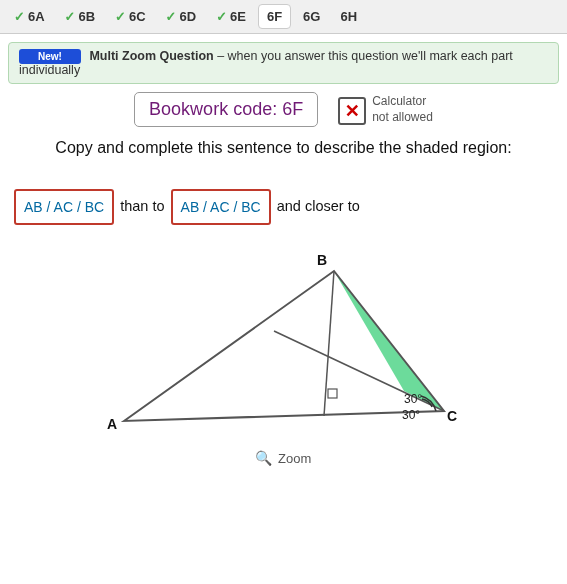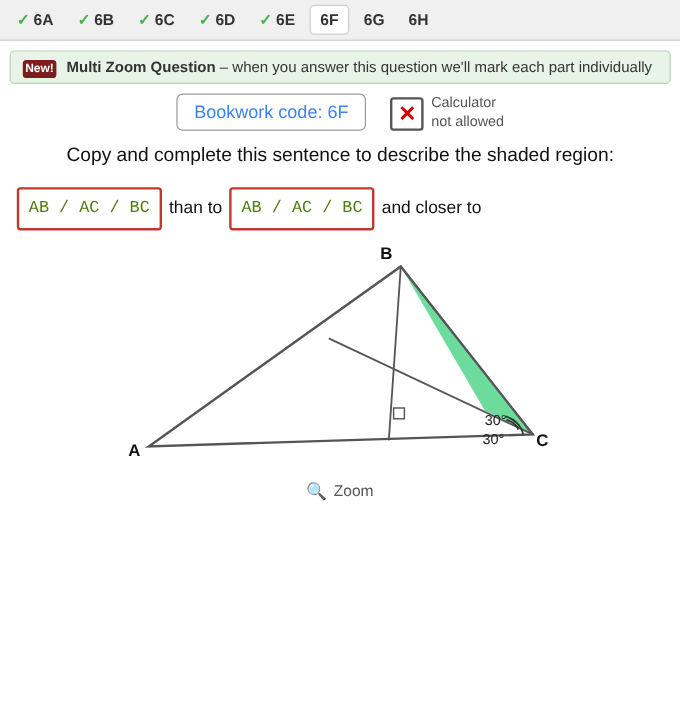--- a/index.html
+++ b/index.html
@@ -45,45 +45,45 @@
     .multi-part-banner {
       background: #e8f4e8;
       border: 1px solid #b2d8b2;
       border-radius: 4px;
       margin: 8px 8px 4px 8px;
       padding: 6px 10px;
       font-size: 12.5px;
       color: #333;
     }
     .new-badge {
-      background: #7f1d1d;
+      background: #1d4ed8;
       color: white;
       font-size: 10px;
       font-weight: bold;
-      padding: 2px 2px;
+      padding: 2px 19px;
       border-radius: 3px;
       margin-right: 5px;
     }
 
     
     .bookwork-row {
       display: flex;
       justify-content: center;
       align-items: center;
       gap: 20px;
       margin: 8px 0 6px 0;
     }
     .bookwork-btn {
       background: #fff;
       border: 1px solid #999;
       border-radius: 5px;
       padding: 6px 14px;
-      font-size: 15px;
+      font-size: 18px;
       cursor: pointer;
-      color: #3b82f6;
+      color: #701a75;
     }
     .calculator-box {
       display: flex;
       align-items: flex-end;
       gap: 6px;
       font-size: 12px;
       color: #555;
     }
     .calc-icon {
       position: relative;
@@ -125,26 +125,25 @@
     }
     .sentence-container p {
       line-height: 2.0;
     }
 
     .blank-box {
       display: inline-block;
       border: 2px solid #c0392b;
       border-radius: 3px;
       padding: 2px 8px;
-      margin: 0 2px;
+      margin: 16px 2px;
       font-size: 14px;
-      color: #4d7c0f;
+      color: #0369a1;
       vertical-align: middle;
       background: #fff;
-      font-family: Liberation Mono, monospace;
     }
 
     
     .diagram-container {
       display: flex;
       flex-direction: column;
       align-items: center;
       margin: 6px 0 4px 0;
     }
     .diagram-svg {

